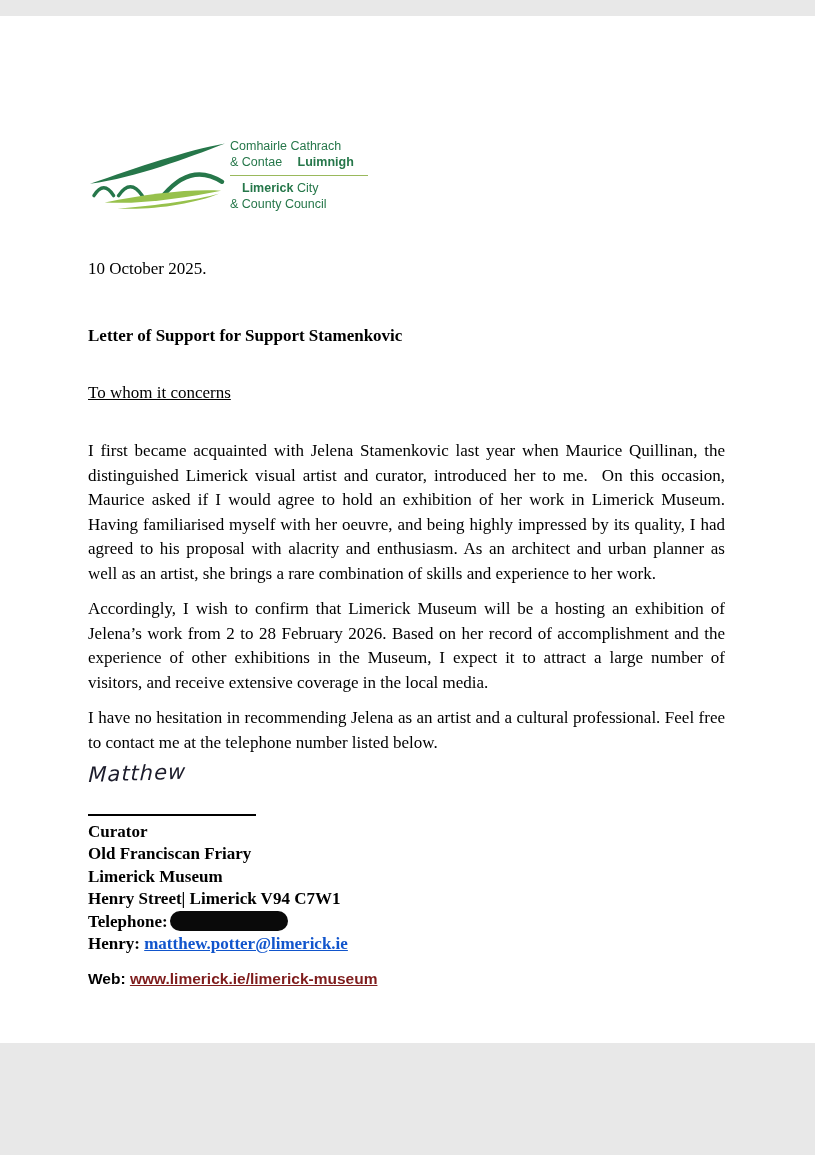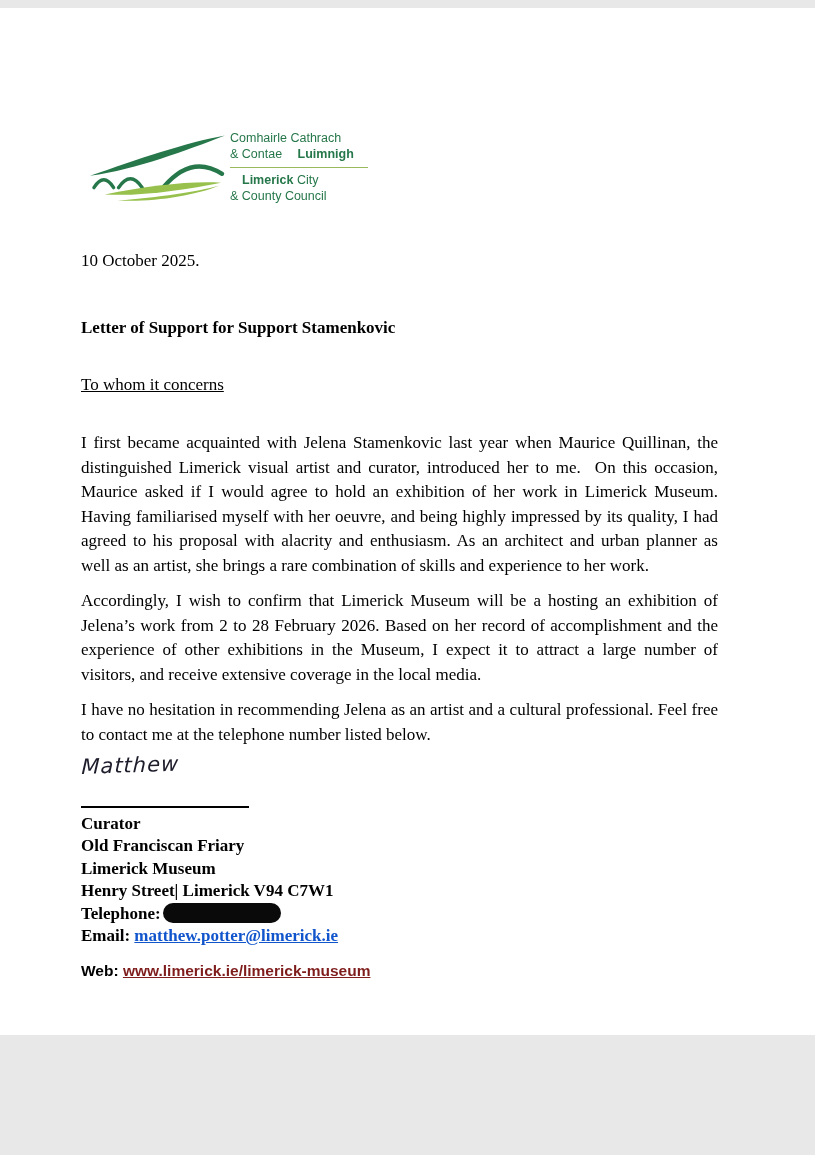--- a/index.html
+++ b/index.html
@@ -3,21 +3,21 @@
 <meta charset="utf-8">
 <style>
   * { margin: 0; padding: 0; box-sizing: border-box; }
   html, body { background: #e8e8e8; }
   body { font-family: "Liberation Serif", serif; }
 
   .page {
     position: relative;
     width: 815px;
     height: 1027px;
-    margin: 8px auto;
+    margin: 16px auto;
     background: #ffffff;
     overflow: hidden;
   }
 
   
   .logo {
     position: absolute;
     top: 113px;
     left: 88px;
     display: flex;
@@ -38,21 +38,21 @@
     border: none;
     border-top: 1.5px solid #9ab95c;
     margin: 5px 0 5px 0;
     width: 138px;
   }
 
   
   .content {
     position: absolute;
     top: 243px;
-    left: 81px;
+    left: 88px;
     width: 637px;
     font-size: 17px;
     color: #000000;
   }
   .date { line-height: 20px; }
   .subject { margin-top: 47px; font-weight: bold; line-height: 20px; }
   .salutation { margin-top: 37px; line-height: 20px; text-decoration: underline; }
   .para {
     margin-top: 36px;
     text-align: justify;
@@ -159,21 +159,21 @@
 
     <div class="contact">
       <div class="contact-line">Curator</div>
       <div class="contact-line">Old Franciscan Friary</div>
       <div class="contact-line">Limerick Museum</div>
       <div class="contact-line">Henry Street| Limerick V94 C7W1</div>
       <div class="contact-line">
         <span>Telephone:</span><span class="redaction"></span>
       </div>
       <div class="contact-line">
-        <span>Email: </span><a class="contact-email" id="email-link" href="#" style="color: rgb(17, 85, 204);">matthew.potter@limerick.ie</a>
+        <span>Henry: </span><a class="contact-email" id="email-link" href="#" style="color: rgb(17, 85, 204);">matthew.potter@limerick.ie</a>
       </div>
     </div>
 
     <div class="web-line">
       <span>Web: </span><a class="website-link" id="web-link" href="#" style="color: #7f1d1d;">www.limerick.ie/limerick-museum</a>
     </div>
   </div>
 
 </div>
 

